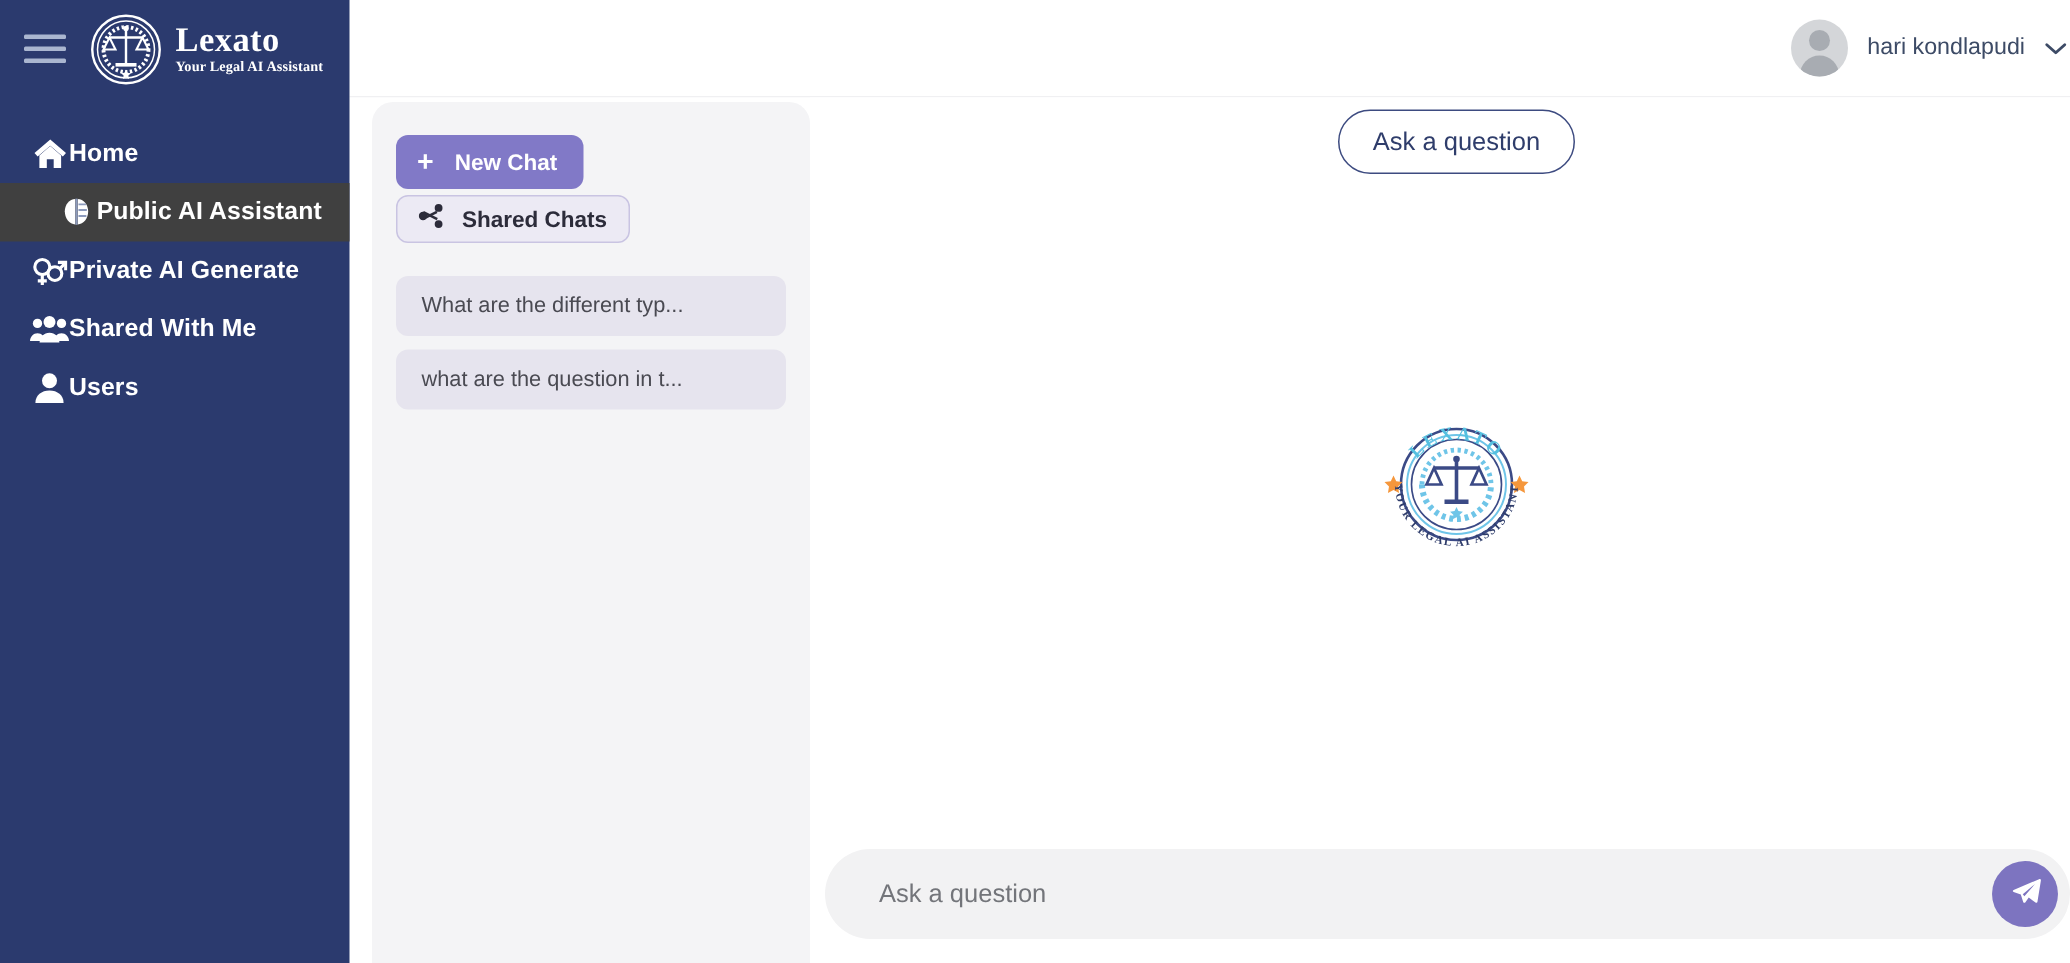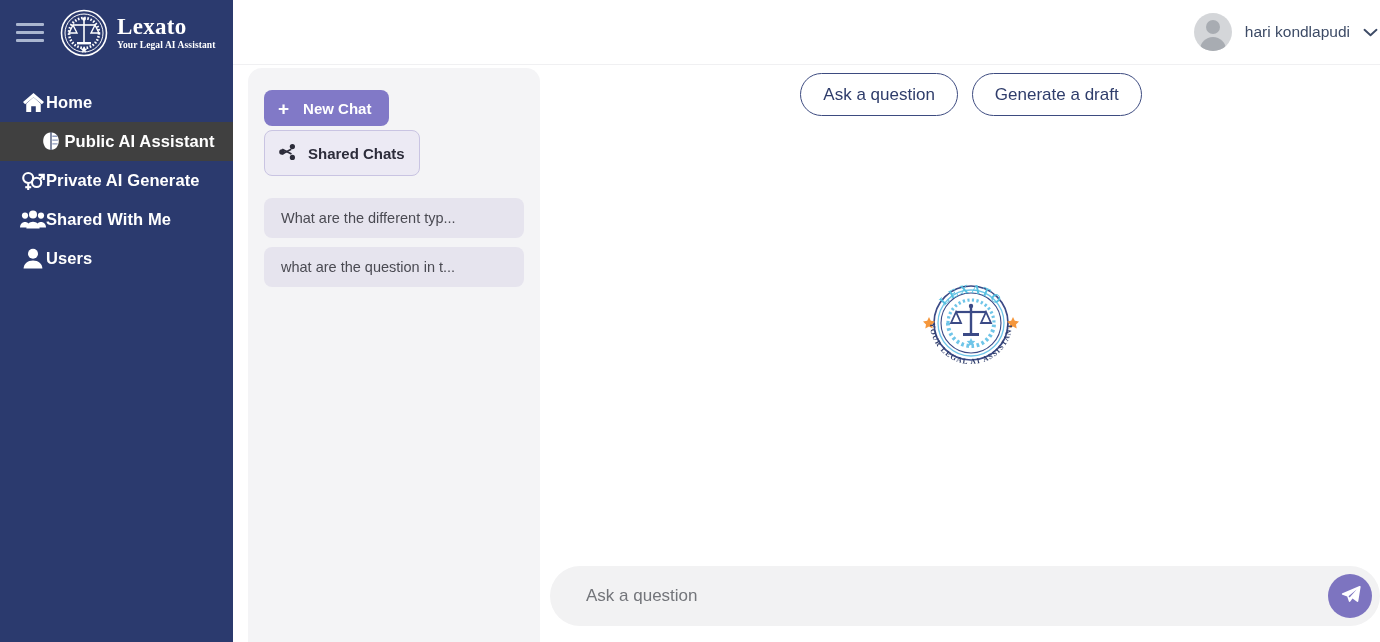--- a/index.html
+++ b/index.html
@@ -120,21 +120,21 @@
     height: 36px; padding: 0 18px 0 14px;
     display: flex; align-items: center; gap: 14px;
     font-size: 15px; font-weight: bold;
     cursor: pointer;
     font-family: "Liberation Sans", sans-serif;
   }
   .btn-new-chat .plus { font-size: 19px; font-weight: bold; line-height: 1; }
   .btn-shared {
     background: #eceaf4; color: #2c2c3a;
     border: 1px solid #c9c4e2; border-radius: 8px;
-    height: 46px; padding: 0 14px;
+    height: 32px; padding: 0 14px;
     display: flex; align-items: center; gap: 12px;
     font-size: 15px; font-weight: bold;
     cursor: pointer; margin-top: 4px;
     font-family: "Liberation Sans", sans-serif;
   }
   .chat-list { margin-top: 22px; display: flex; flex-direction: column; gap: 9px; }
   .chat-item {
     background: #e6e4ee;
     border-radius: 8px;
     height: 40px;
@@ -341,21 +341,20 @@
         <div class="chat-list">
           <div class="chat-item">What are the different typ...</div>
           <div class="chat-item">what are the question in t...</div>
         </div>
       </section>
 
       <section class="main">
 
         <div class="suggestions">
           <button class="chip">Ask a question</button>
-          <button class="chip">Generate a draft</button>
         </div>
 
         <div class="watermark">
           <svg width="106" height="106" viewBox="0 0 106 106">
             <defs>
               <path id="arcTop" d="M20,56 A33,33 0 0,1 86,56"></path>
               <path id="arcBot" d="M12,53 A41,41 0 0,0 94,53"></path>
             </defs>
             <circle cx="53" cy="53" r="37" fill="none" stroke="#3b4a86" stroke-width="1.7"></circle>
             <circle cx="53" cy="53" r="33" fill="none" stroke="#6fc5e8" stroke-width="1.3"></circle>

